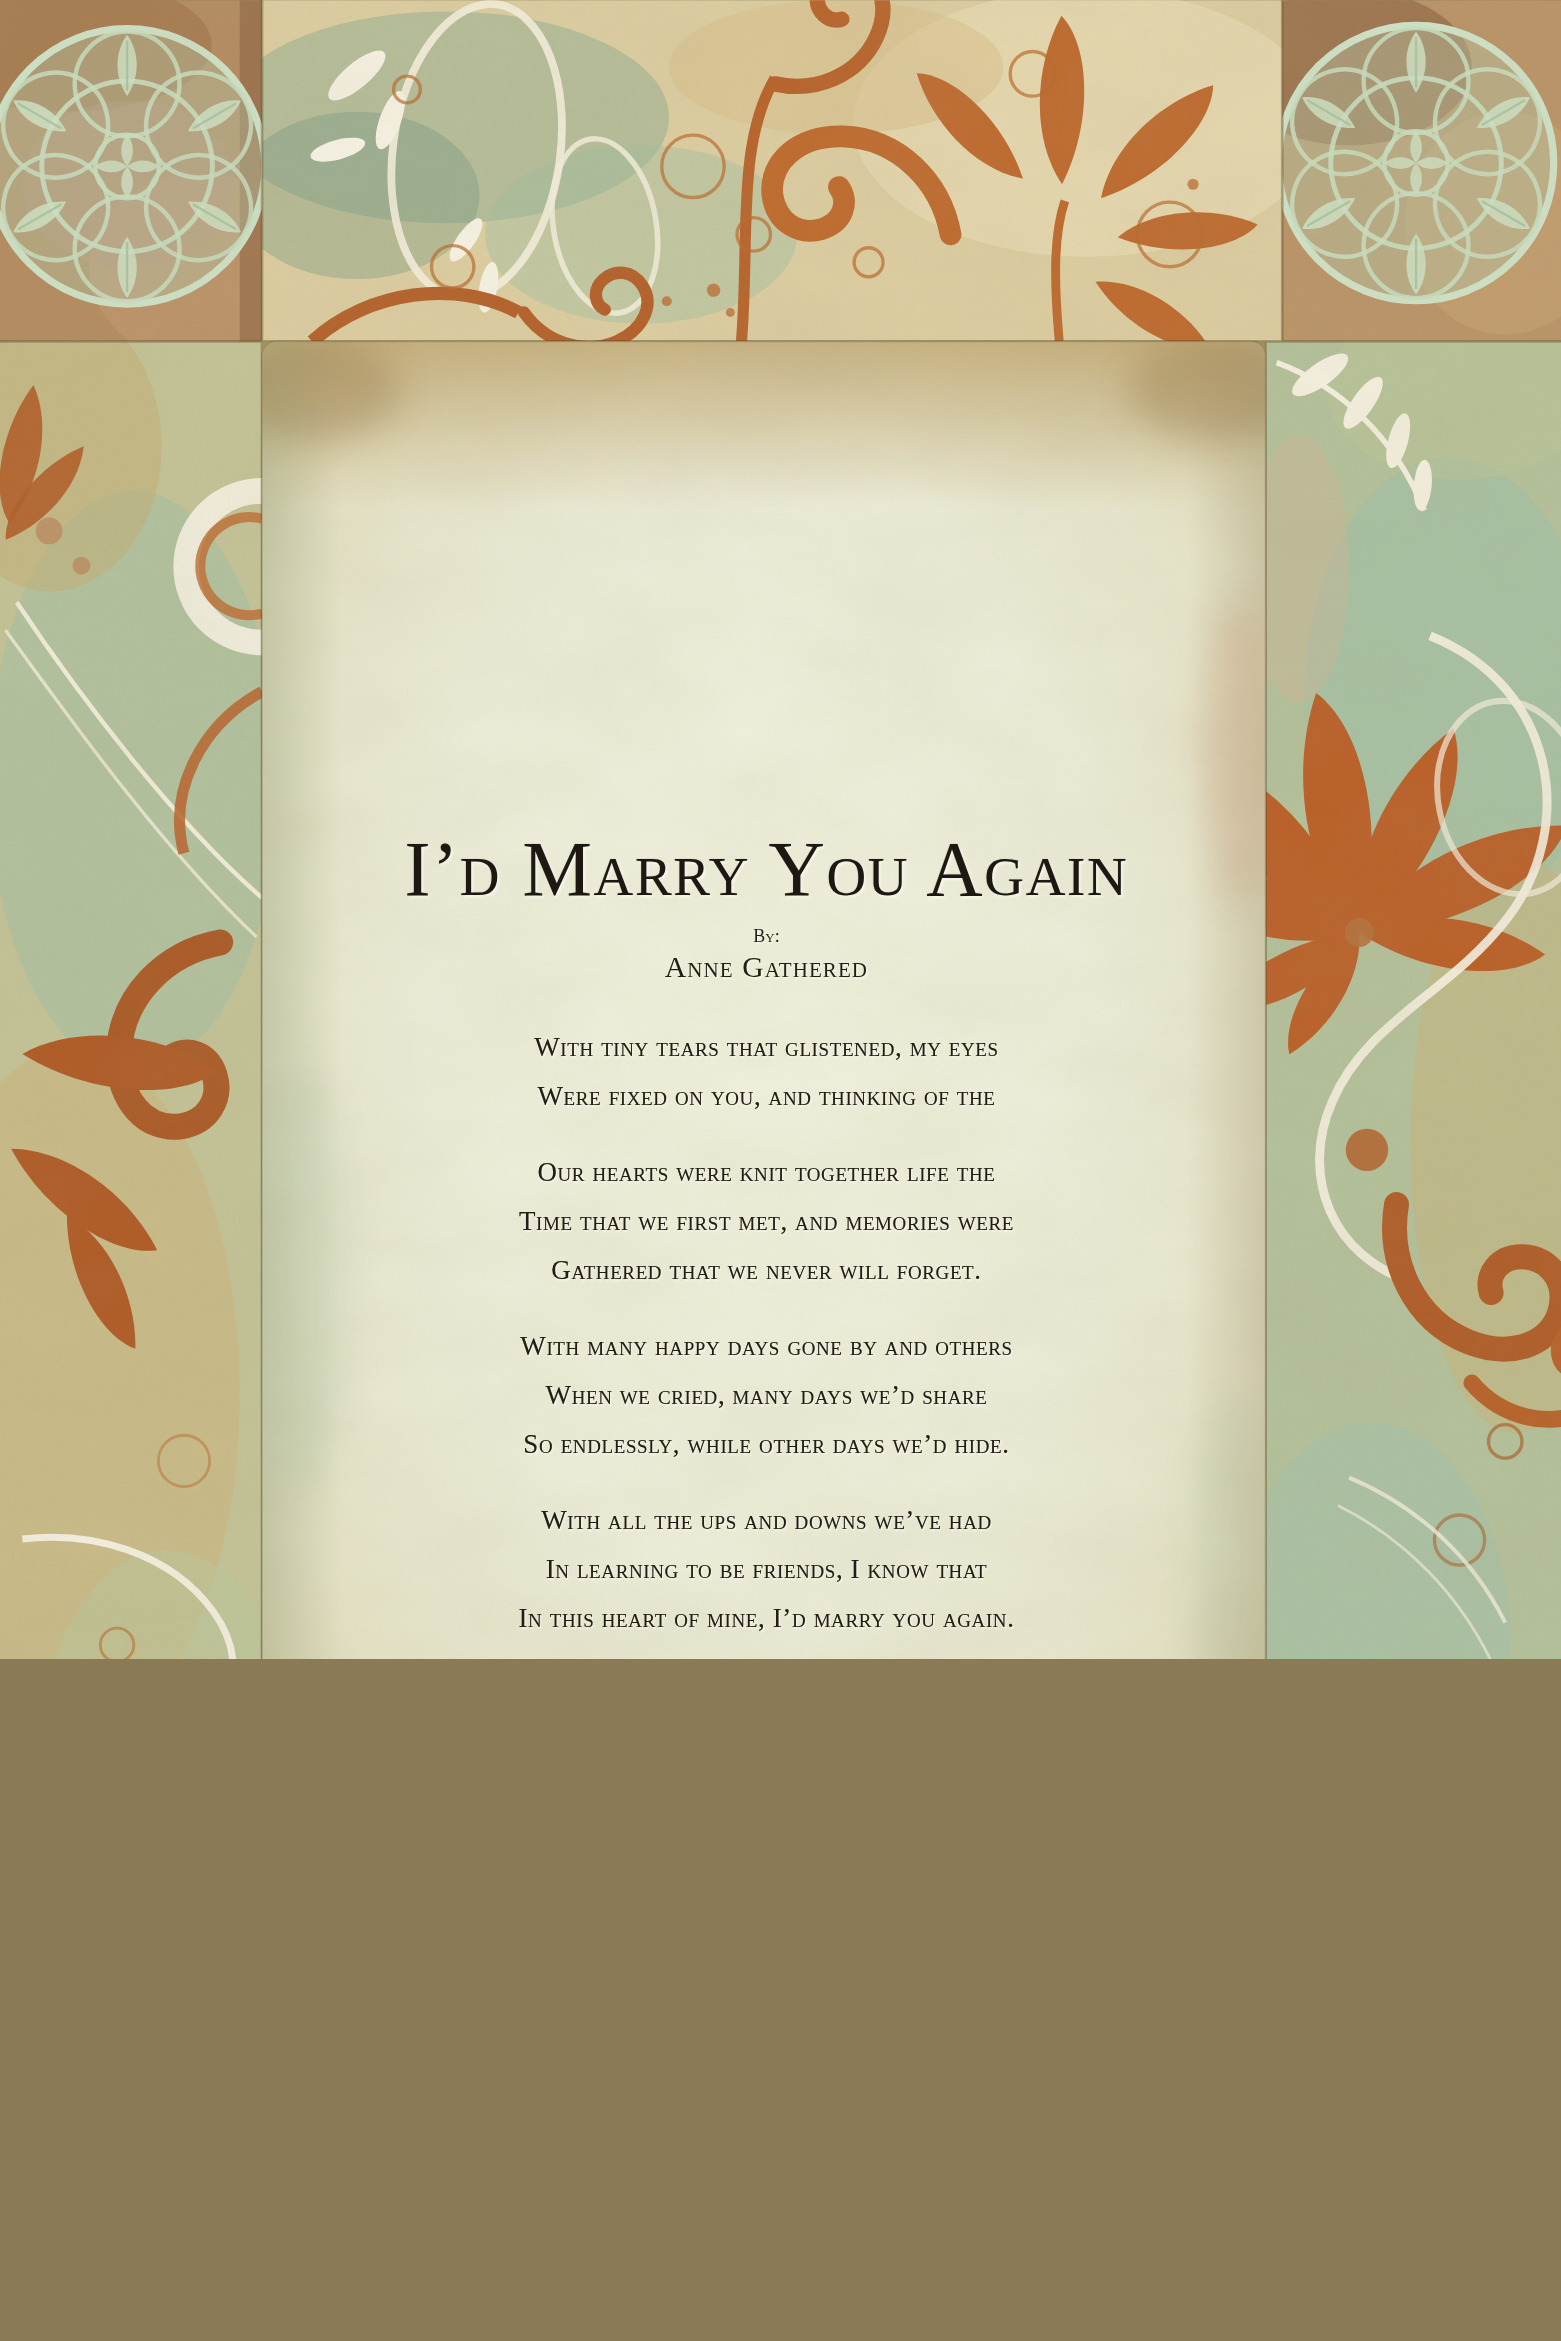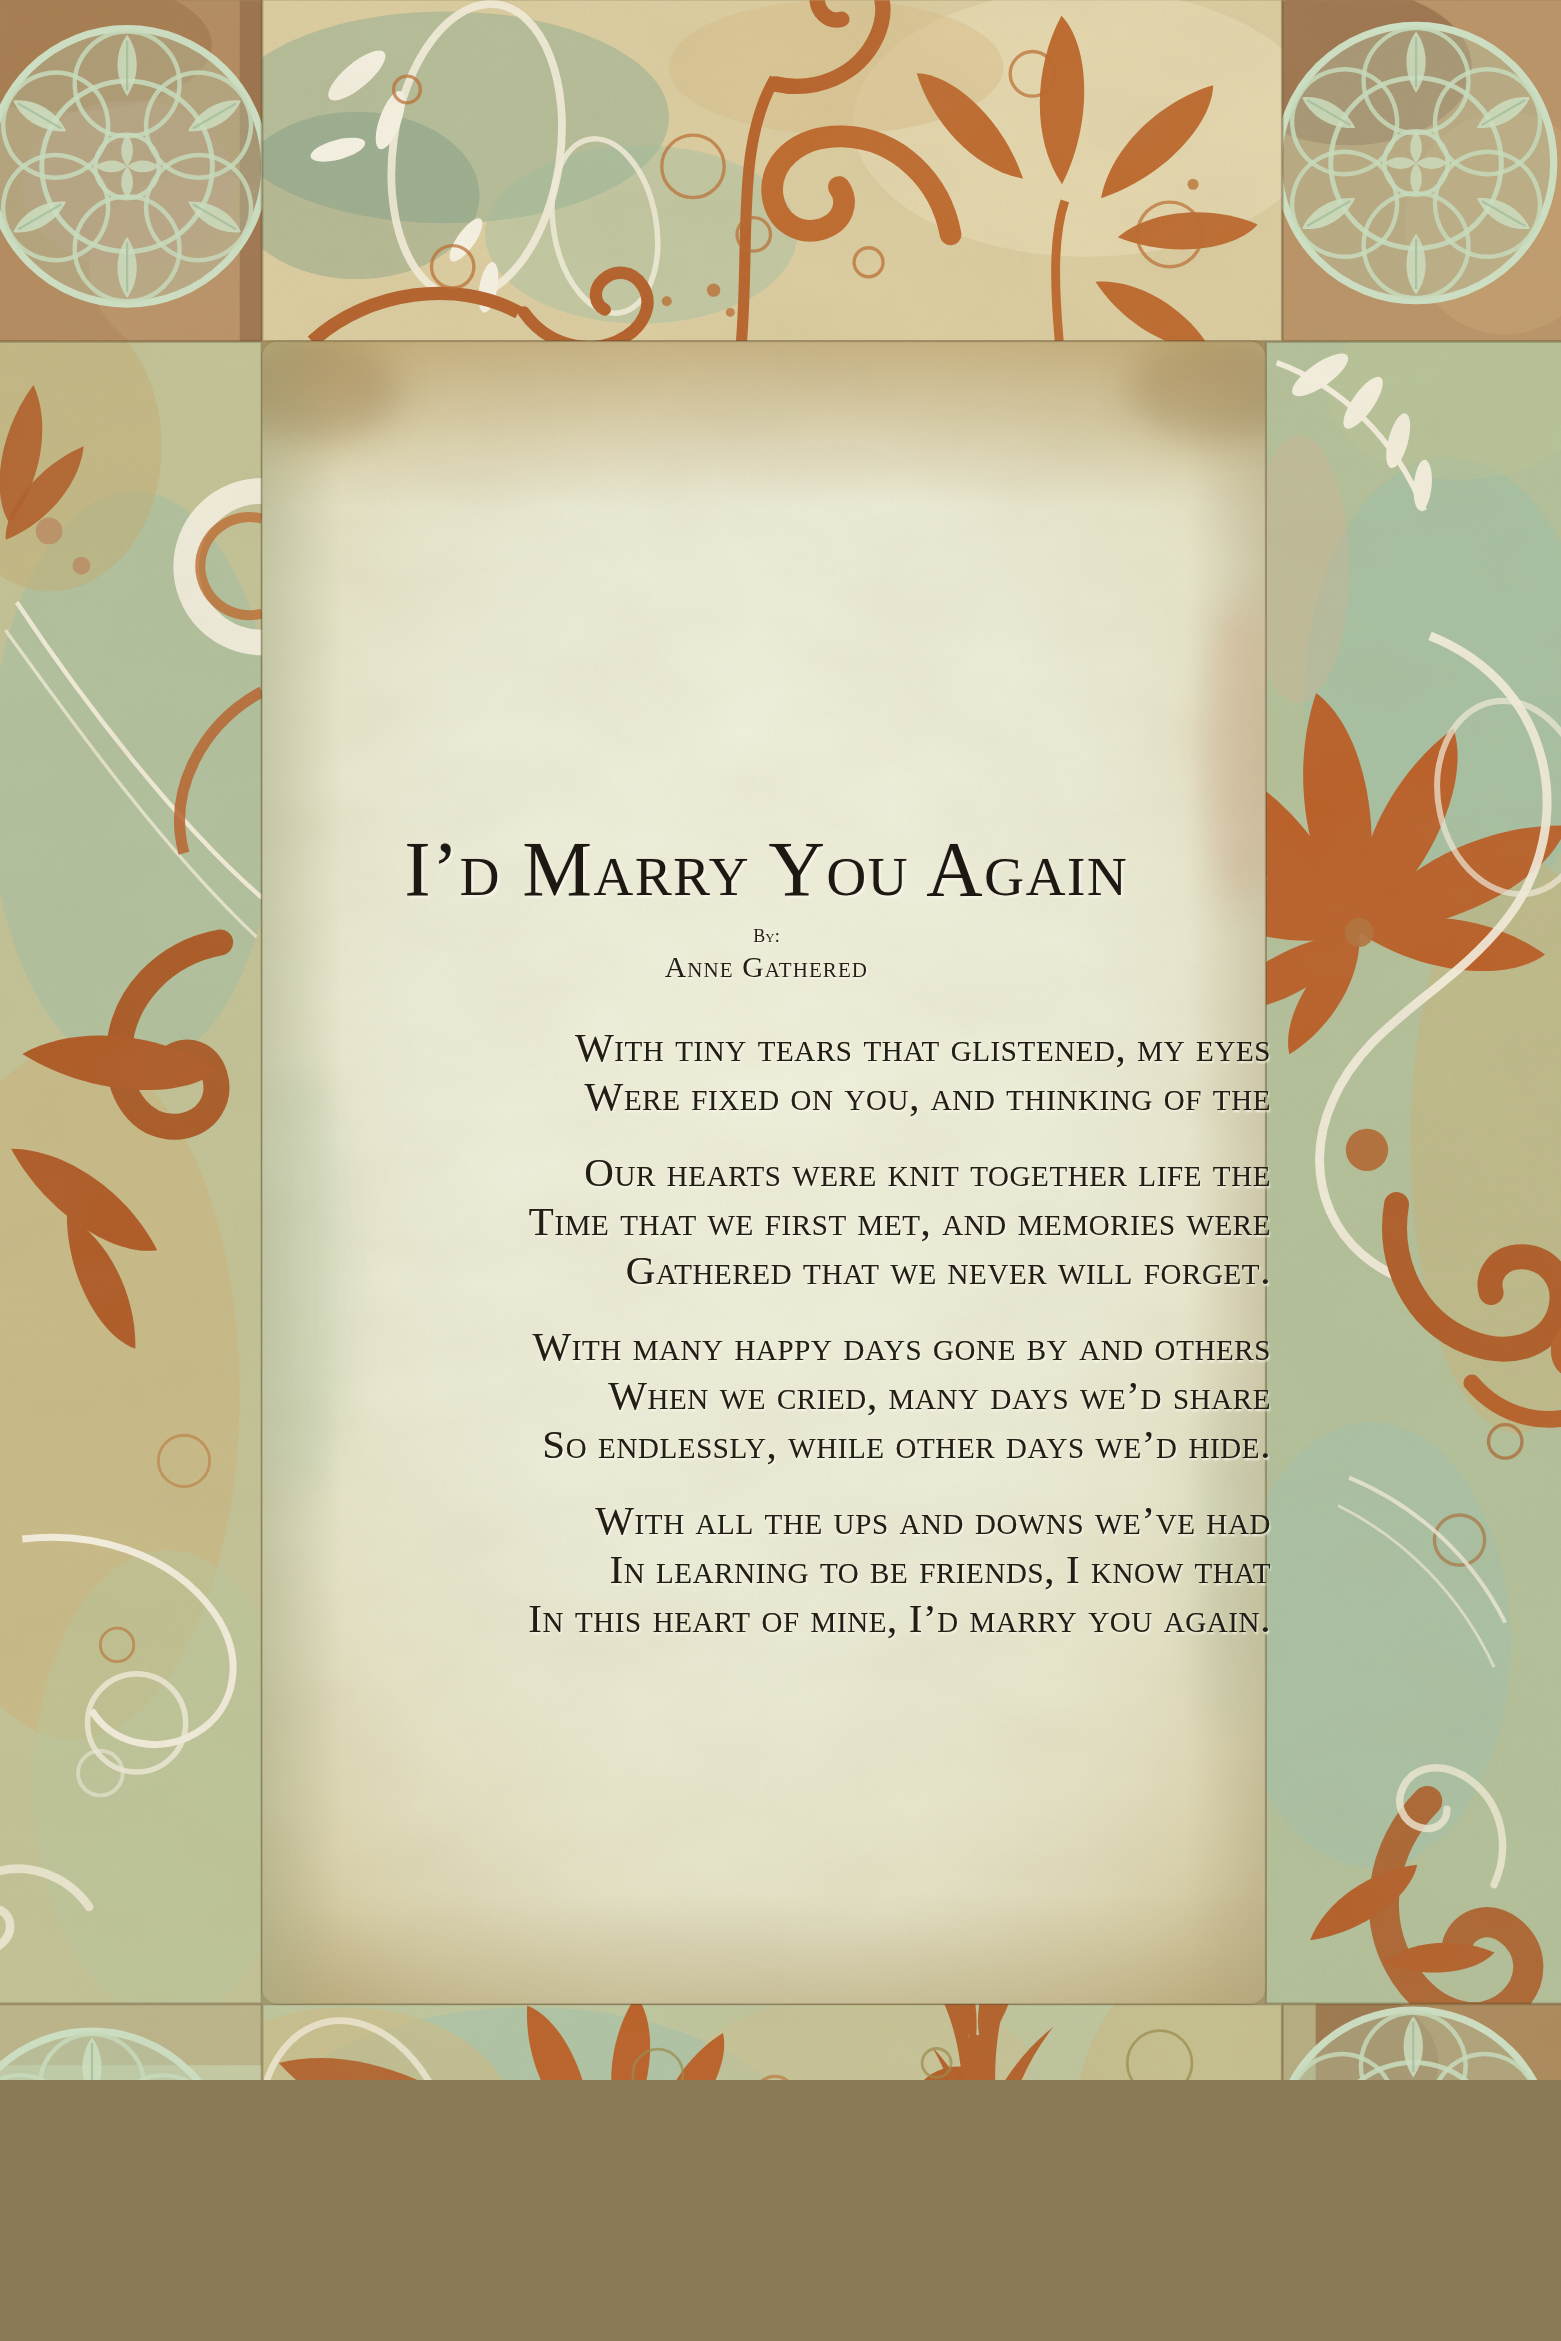--- a/index.html
+++ b/index.html
@@ -1,34 +1,34 @@
 <!DOCTYPE html>
 <html style="font-size:9px"><head>
 <meta charset="utf-8">
 <style>
   html,body{margin:0;padding:0;background:#8a7a55;}
-  .canvas{position:relative;width:1561px;height:2080px;overflow:hidden;
+  .canvas{position:relative;width:1561px;height:1659px;overflow:hidden;
           font-family:"Liberation Serif","DejaVu Serif",serif;}
   .bg{position:absolute;left:0;top:0;width:1561px;height:2342px;display:block;}
   .textlayer{position:absolute;left:0;top:0;width:1561px;height:2342px;}
   .title{position:absolute;left:262px;width:1009px;top:831px;margin:0;text-align:center;
          font-weight:normal;font-size:78px;line-height:75px;
          font-variant:small-caps;font-variant-caps:small-caps;letter-spacing:1.7px;color:#1d1912;
          text-shadow:1.7px 2.2px 2.8px rgba(252,250,240,.92),0 0 1.1px rgba(40,32,18,.45);}
   .byline{position:absolute;left:262px;width:1009px;top:921px;text-align:center;
           font-size:18px;line-height:30px;font-variant:small-caps;font-variant-caps:small-caps;
           color:#241f16;text-shadow:1.1px 1.7px 1.7px rgba(252,250,240,.85);}
   .author{position:absolute;left:262px;width:1009px;top:951px;text-align:center;
           font-size:29.6px;line-height:33px;font-variant:small-caps;font-variant-caps:small-caps;
           letter-spacing:1.1px;color:#241f16;text-shadow:1.1px 1.7px 1.7px rgba(252,250,240,.85);}
   .poem{position:absolute;left:262px;width:1009px;top:1023px;text-align:center;color:#231e15;}
   .stanza{margin:0 0 27px 0;}
-  .line{display:block;font-size:41px;line-height:49px;font-variant:small-caps;
+  .line{display:block;font-size:27px;line-height:49px;font-variant:small-caps;
         font-variant-caps:small-caps;letter-spacing:0.6px;
-        text-shadow:1.1px 1.7px 2.2px rgba(252,250,240,.88),0 0 0.6px rgba(40,32,18,.5);text-align:right;}
+        text-shadow:1.1px 1.7px 2.2px rgba(252,250,240,.88),0 0 0.6px rgba(40,32,18,.5);}
 </style>
 </head>
 <body>
 
 <div class="canvas">
 
 <svg class="bg" viewBox="0 0 2800 4200" xmlns="http://www.w3.org/2000/svg">
   <defs>
     <radialGradient id="gParch" cx="50%" cy="42%" r="75%">
       <stop offset="0%" stop-color="#f3f4e1"></stop>

